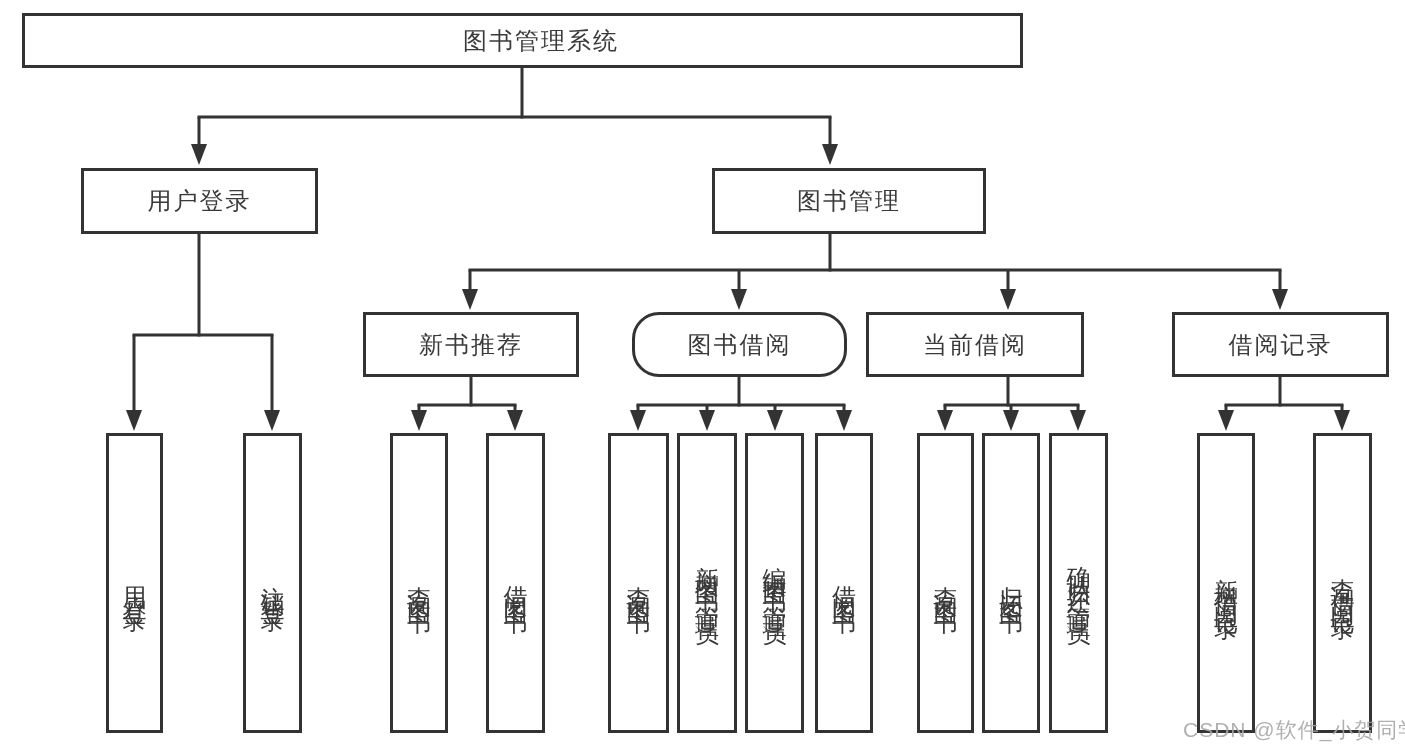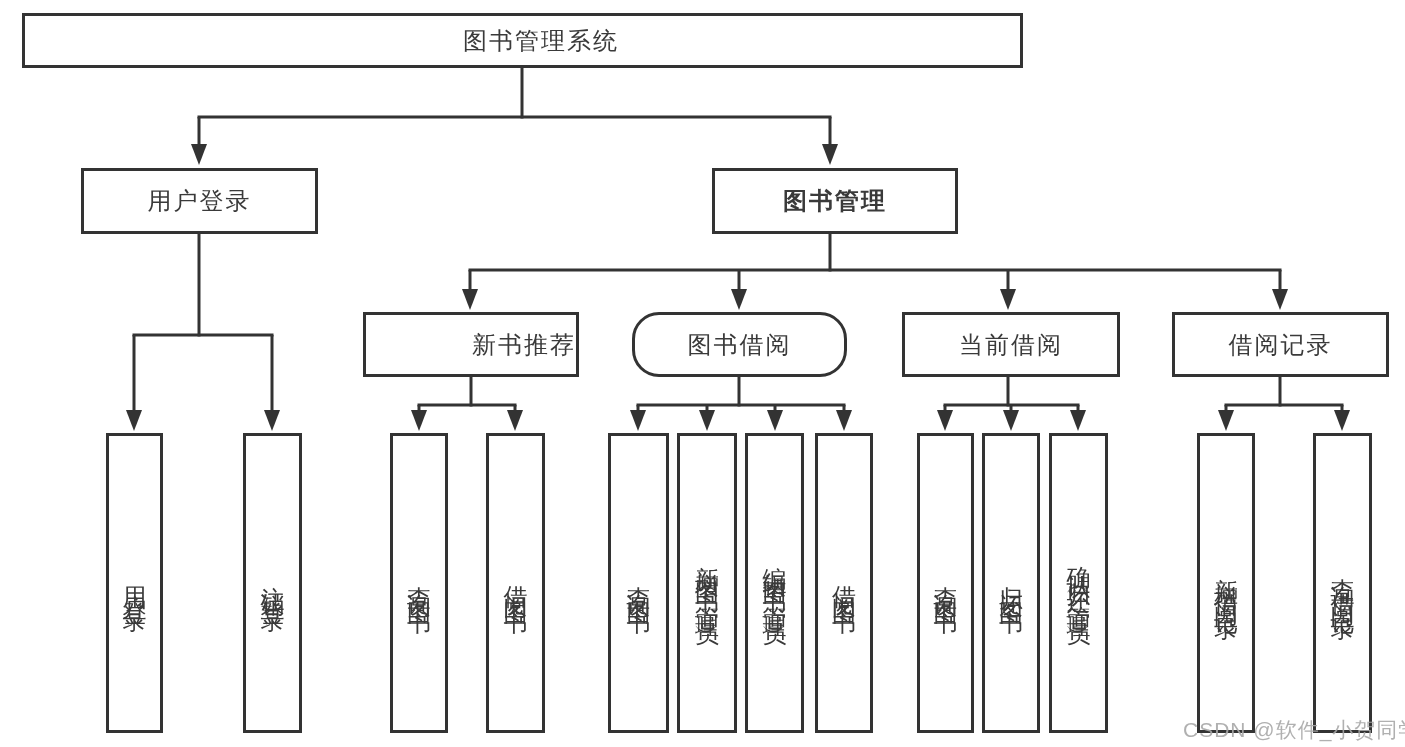--- a/index.html
+++ b/index.html
@@ -125,31 +125,31 @@
     </g>
   </svg>
 
   <div class="box hbox" style="left:22px; top:13px; width:1001px; height:55px;padding-left:37px;">
     <span class="label">图书管理系统</span>
   </div>
 
   <div class="box hbox" style="left:81px; top:168px; width:237px; height:66px;">
     <span class="label">用户登录</span>
   </div>
-  <div class="box hbox" style="left:712px; top:168px; width:246px; height:66px;font-weight:bold;">
+  <div class="box hbox" style="left:712px; top:168px; width:274px; height:66px;">
     <span class="label">图书管理</span>
   </div>
 
-  <div class="box hbox" style="left:363px; top:312px; width:216px; height:65px;justify-content:flex-end;">
+  <div class="box hbox" style="left:363px; top:312px; width:216px; height:65px;">
     <span class="label">新书推荐</span>
   </div>
   <div class="box hbox" style="left:632px; top:312px; width:215px; height:65px;border-radius:27px;">
     <span class="label">图书借阅</span>
   </div>
-  <div class="box hbox" style="left:902px; top:312px; width:218px; height:65px;">
+  <div class="box hbox" style="left:866px; top:312px; width:218px; height:65px;">
     <span class="label">当前借阅</span>
   </div>
   <div class="box hbox" style="left:1172px; top:312px; width:217px; height:65px;">
     <span class="label">借阅记录</span>
   </div>
 
   <div class="box vbox" style="left:106px; top:433px; width:57px; height:300px;">
     <span class="label">用户登录</span>
   </div>
   <div class="box vbox" style="left:243px; top:433px; width:59px; height:300px;">

